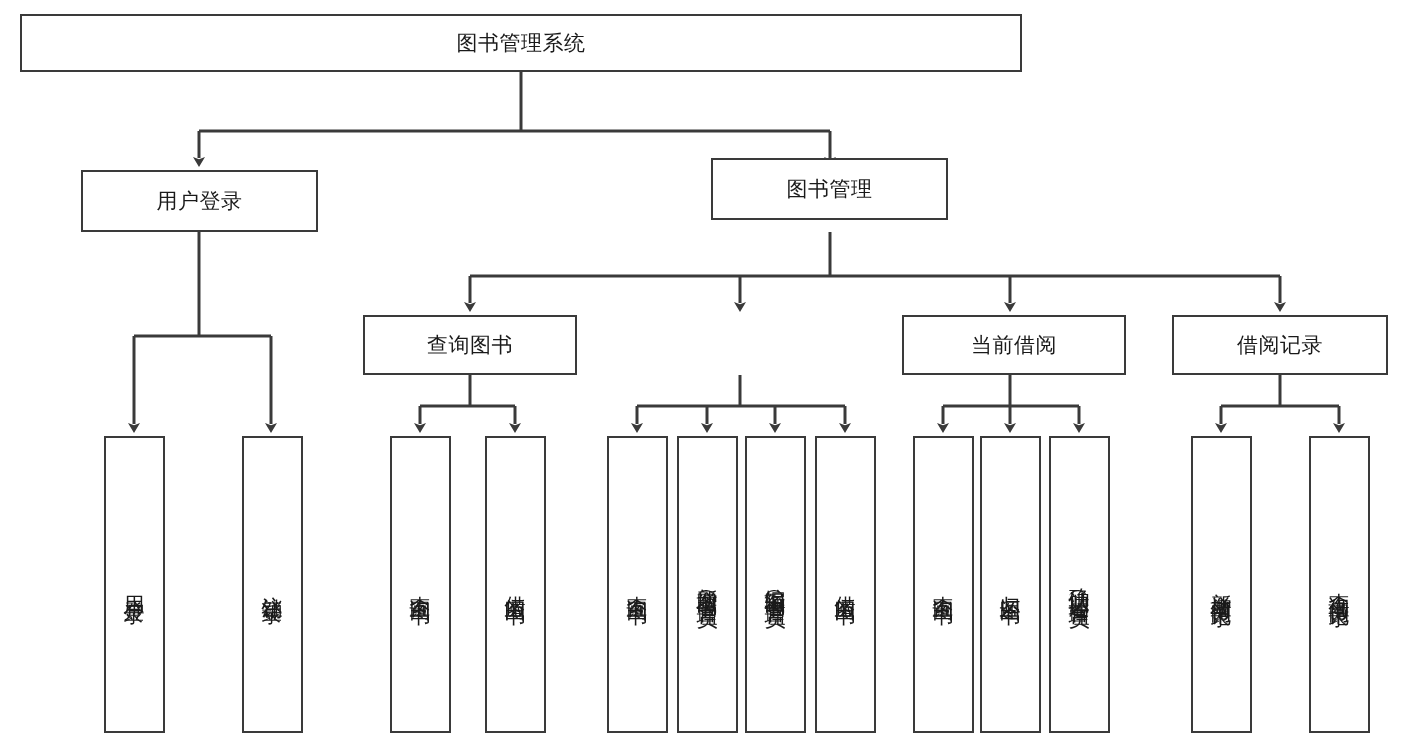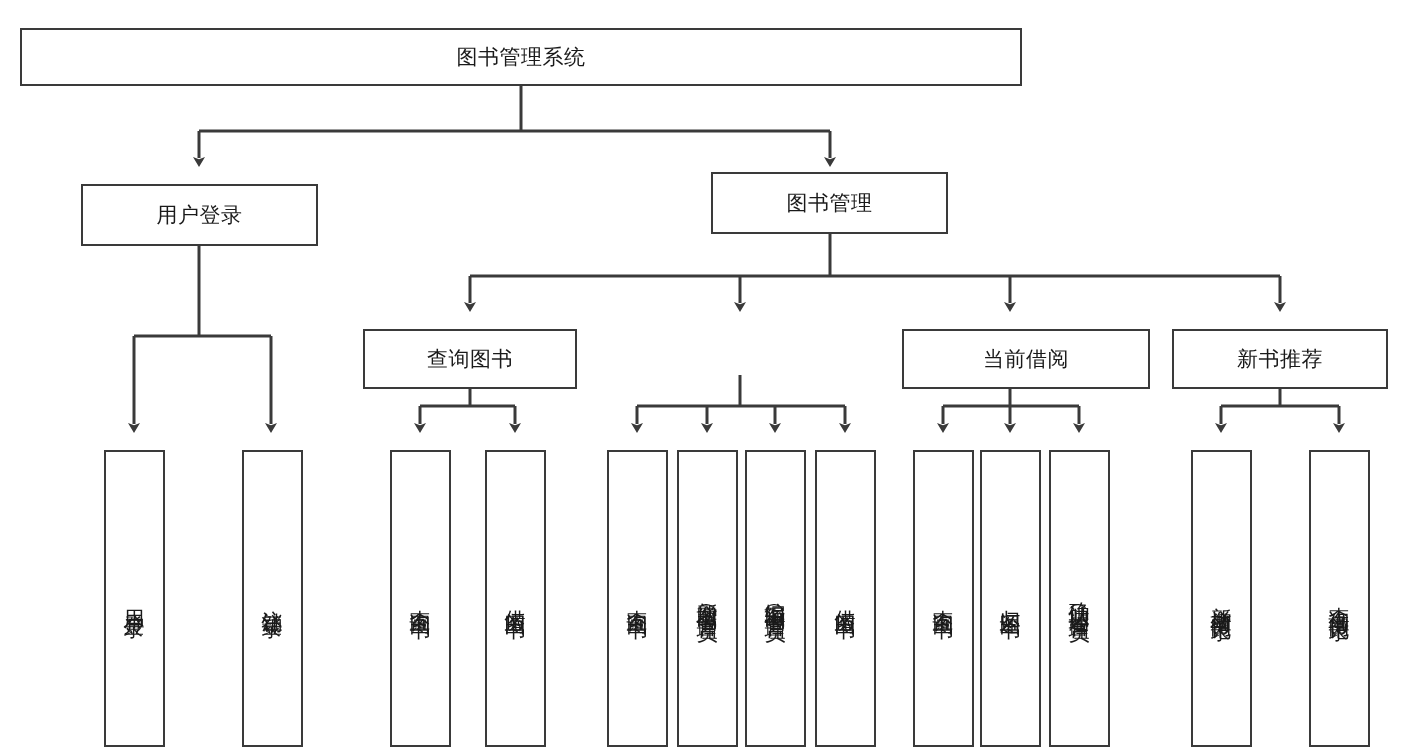--- a/index.html
+++ b/index.html
@@ -28,21 +28,20 @@
   .node {
     position: absolute;
     box-sizing: border-box;
     border: 2px solid #3a3a3a;
     background: #ffffff;
     display: flex;
     align-items: center;
     justify-content: center;
     color: #1a1a1a;
     z-index: 2;
-    margin-top: 14px;
   }
   .node.h {
     font-size: 21px;
     letter-spacing: 0.5px;
   }
   .node.v {
     font-size: 21px;
   }
   .node.v .vtext {
     writing-mode: vertical-rl;
@@ -123,25 +122,25 @@
   <div class="node h" style="left:81px; top:170px; width:237px; height:62px;">
     <span>用户登录</span>
   </div>
   <div class="node h" style="left:711px; top:158px; width:237px; height:62px;">
     <span>图书管理</span>
   </div>
 
   <div class="node h" style="left:363px; top:315px; width:214px; height:60px;">
     <span>查询图书</span>
   </div>
-  <div class="node h" style="left:902px; top:315px; width:248px; height:60px;">
+  <div class="node h" style="left:902px; top:315px; width:224px; height:60px;">
     <span>当前借阅</span>
   </div>
   <div class="node h" style="left:1172px; top:315px; width:216px; height:60px;">
-    <span>新书推荐</span>
+    <span>借阅记录</span>
   </div>
 
   <div class="node v" style="left:104px; top:436px; width:61px; height:297px;">
     <span class="vtext">用户登录</span>
   </div>
   <div class="node v" style="left:242px; top:436px; width:61px; height:297px;">
     <span class="vtext">注销登录</span>
   </div>
 
   <div class="node v" style="left:390px; top:436px; width:61px; height:297px;">

